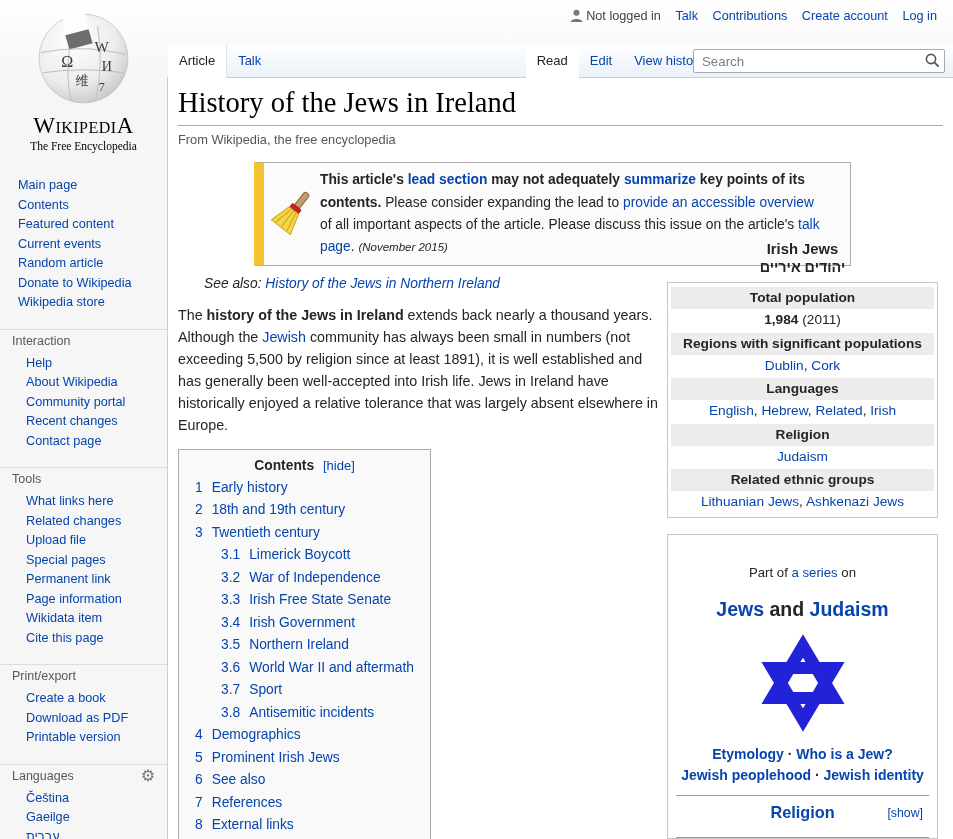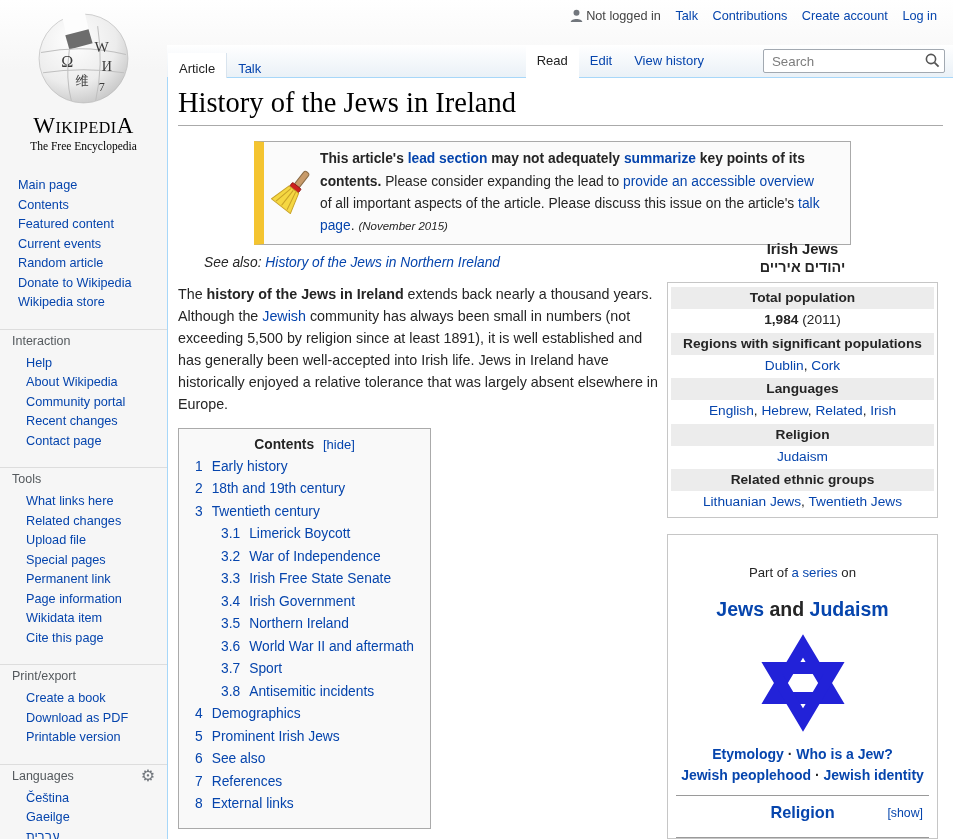--- a/index.html
+++ b/index.html
@@ -33,25 +33,25 @@
   #nav-main .side-list { padding-left:6px; }
   .sub .side-list { padding-left:14px; }
   #gear { position:absolute; right:4px; top:-3px; font-size:16px; color:#72777d; cursor:pointer; }
 
   
   #tab-strip { position:absolute; top:45px; left:167px; right:0; height:33px;
     background:linear-gradient(to bottom,#ffffff 0,#eaf1f7 100%); border-bottom:1px solid #a7d7f9; }
   .tab { display:inline-block; height:33px; line-height:32px; padding:0 11px; font-size:13px; vertical-align:top; }
   .tab a { display:block; }
   .tab.active { background:#fff; color:#222; border-bottom:1px solid #fff; margin-bottom:-1px; }
-  #left-tabs { position:absolute; left:1px; top:8px; }
+  #left-tabs { position:absolute; left:1px; top:0; }
   #left-tabs .tab + .tab { border-left:1px solid #d9e4ee; }
   #right-tabs { position:absolute; right:238px; top:0; white-space:nowrap; }
   #search-wrap { position:absolute; right:8px; top:4px; }
-  #search-input { width:182px; height:24px; border:1px solid #a2a9b1; border-radius:2px; background:#fff;
+  #search-input { width:252px; height:24px; border:1px solid #a2a9b1; border-radius:2px; background:#fff;
     font-size:13.3px; padding:0 26px 0 8px; color:#333; font-family:inherit; }
   #search-input::placeholder { color:#7d7d7d; opacity:1; }
   #search-btn { position:absolute; right:5px; top:4px; background:none; border:none; cursor:pointer; padding:0; }
 
   
   #content { position:absolute; left:167px; top:78px; width:786px; bottom:0; background:#fff;
     border-left:1px solid #a7d7f9; padding:8px 10px 0 10px; }
   #page-title { font-family:"Liberation Serif","DejaVu Serif",serif; font-weight:normal; font-size:28.5px;
     color:#000; padding-bottom:5px; border-bottom:1px solid #aaa; line-height:1.2; }
   #site-sub { font-size:12.8px; color:#555; margin-top:6px; }
@@ -207,20 +207,21 @@
       <svg width="15" height="15" viewBox="0 0 15 15">
           <circle cx="6" cy="6" r="4.6" fill="none" stroke="#555" stroke-width="1.6"></circle>
           <line x1="9.6" y1="9.6" x2="13.6" y2="13.6" stroke="#555" stroke-width="1.8"></line>
         </svg>
     </button>
   </div>
 </div>
 
 <div id="content">
   <h1 id="page-title">History of the Jews in Ireland</h1>
+  <div id="site-sub">From Wikipedia, the free encyclopedia</div>
 
   <div id="ambox">
     <div id="ambox-icon">
       <svg width="42" height="44" viewBox="0 0 42 44">
         <g transform="rotate(38 21 22)">
           <rect x="18" y="-3" width="6" height="18" rx="2.5" fill="#c89b6a" stroke="#8a6b45" stroke-width="1"></rect>
           <rect x="15.5" y="14" width="11" height="5" rx="1" fill="#cc2020" stroke="#881111" stroke-width="0.8"></rect>
           <path d="M15 19 L27 19 L33 40 L9 40 Z" fill="#f5d742" stroke="#c9a227" stroke-width="1"></path>
           <g stroke="#c9a227" stroke-width="1">
               <line x1="18" y1="20" x2="14" y2="39"></line>
@@ -269,21 +270,21 @@
   <div id="ib-table">
     <div class="ib-h">Total population</div>
     <div class="ib-v"><span class="b">1,984</span><span> (2011)</span></div>
     <div class="ib-h">Regions with significant populations</div>
     <div class="ib-v"><a class="link">Dublin</a><span>, </span><a class="link">Cork</a></div>
     <div class="ib-h">Languages</div>
     <div class="ib-v"><a class="link">English</a><span>, </span><a class="link">Hebrew</a><span>, </span><a class="link">Related</a><span>, </span><a class="link">Irish</a></div>
     <div class="ib-h">Religion</div>
     <div class="ib-v"><a class="link">Judaism</a></div>
     <div class="ib-h">Related ethnic groups</div>
-    <div class="ib-v"><a class="link">Lithuanian Jews</a><span>, </span><a class="link">Twentieth Jews</a></div>
+    <div class="ib-v"><a class="link">Lithuanian Jews</a><span>, </span><a class="link">Ashkenazi Jews</a></div>
   </div>
 </div>
 
 <div id="series">
   <div id="series-part"><span>Part of </span><a class="link">a series</a><span> on</span></div>
   <div id="series-title"><a class="link">Jews</a><span> and </span><a class="link">Judaism</a></div>
   <div id="series-star">
     <svg width="100" height="104" viewBox="0 0 100 100" style="overflow:visible">
       <path d="M50 13 L81 65 L19 65 Z" fill="none" stroke="#2222d8" stroke-width="12"></path>
       <path d="M50 87 L19 35 L81 35 Z" fill="none" stroke="#2222d8" stroke-width="12"></path>

